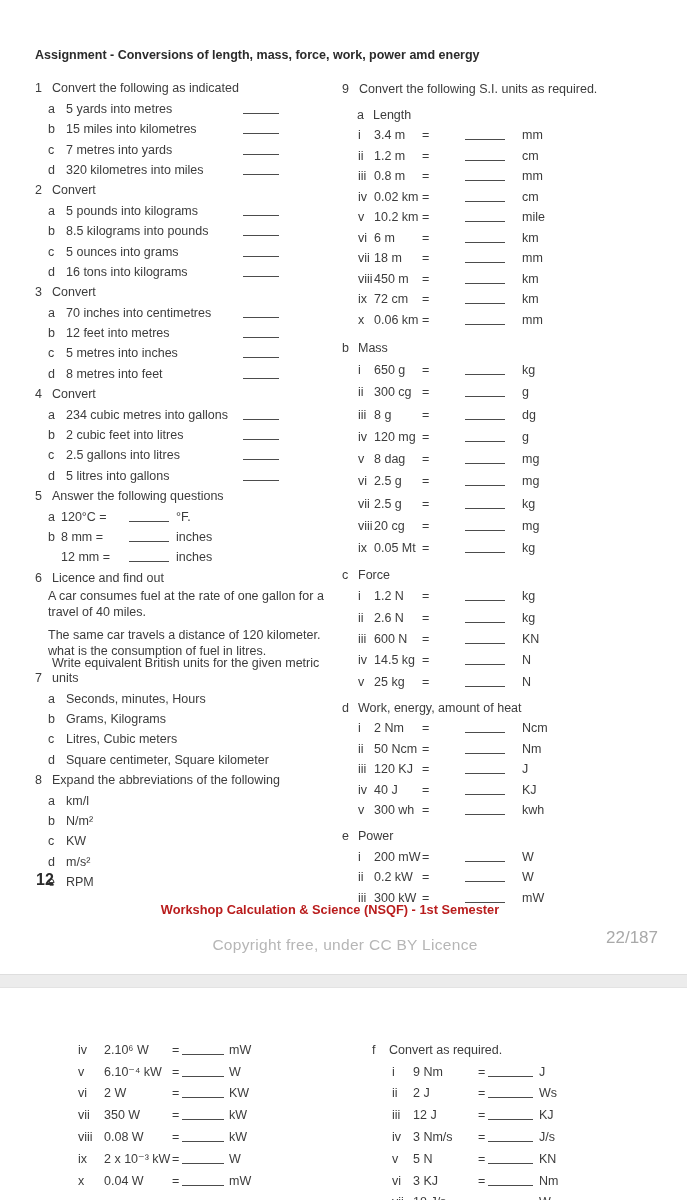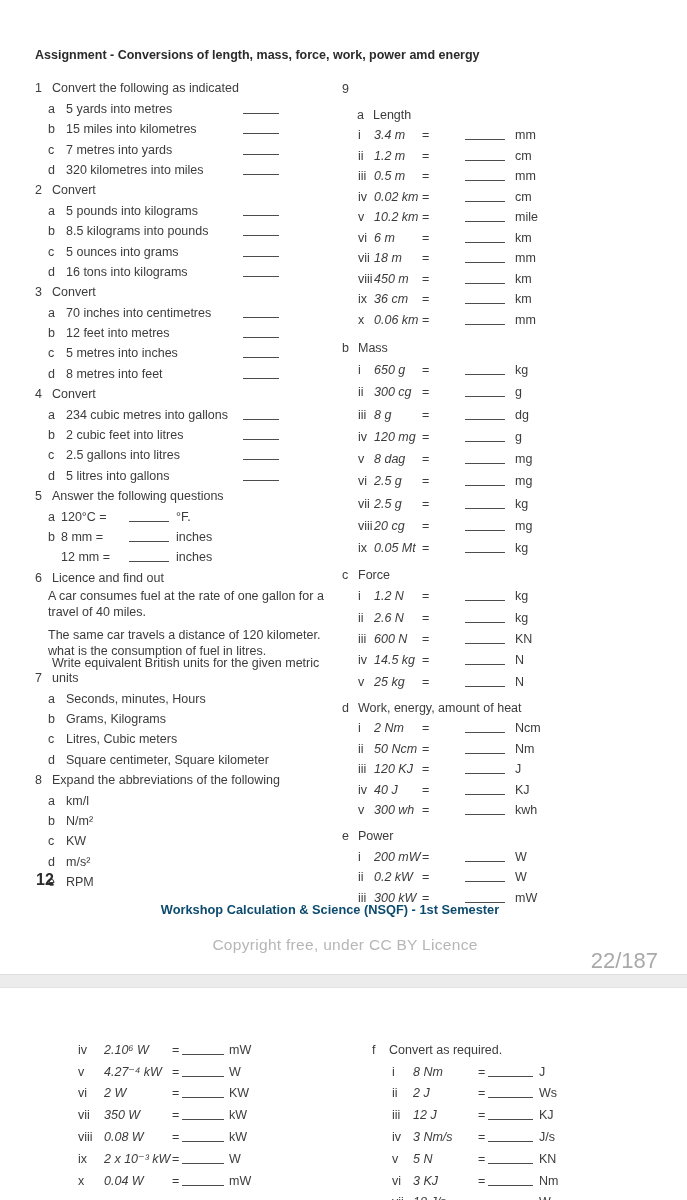--- a/index.html
+++ b/index.html
@@ -29,35 +29,35 @@
   .item.equation-rows .unit { margin-left:7px; }
 
   .q6-para { margin:2px 0 7px 13px; width:284px; font-size:12.5px; line-height:16px; color:#3c3c3c; }
 
   
   .sec-head { margin-top:5.5px; }
   .sec-head .sh-lbl { width:16px; }
   .sec-head.indent { padding-left:15px; }
   .si { padding-left:16px; }
   .si .rn  { width:16px; }
-  .si .val { width:48px;font-style:italic; }
+  .si .val { width:48px; }
   .si .eq  { width:43px; }
   .si .blank { width:40px; }
-  .si .unit { margin-left:10px; }
+  .si .unit { margin-left:17px; }
   .col-right .q-head { height:20.9px; }
   .s0 { height:20.5px; } .s1 { height:22.3px; } .s2 { height:21.3px; }
   .s3 { height:20.5px; } .s4 { height:20.5px; }
 
   
   .footer-num { position:absolute; left:36px; top:871px; font-size:16px; font-weight:bold; color:#2b2b2b; }
   .footer-title { position:absolute; left:0; top:902px; width:660px; text-align:center;
-    font-size:12.8px; font-weight:bold; color:#0c4a6e; }
+    font-size:12.8px; font-weight:bold; color:#b91c1c; }
   .footer-licence { position:absolute; left:0; top:936px; width:690px; text-align:center;
     font-size:15.5px; color:#b6b6b6; letter-spacing:0.3px; }
-  .page-indicator { position:absolute; right:28px; top:948px; font-size:22px; color:#a9a9a9;text-align:right; }
+  .page-indicator { position:absolute; right:28px; top:928px; font-size:17px; color:#a9a9a9;text-align:right; }
 
   .page-gap { position:absolute; left:0; top:974px; width:687px; height:14px;
     background:#ececec; border-top:1px solid #dedede; border-bottom:1px solid #e3e3e3; }
 
   
   .p2-left  { position:absolute; left:78px;  top:1036px; width:260px; }
   .p2-right { position:absolute; left:372px; top:1036px; width:290px; }
   .p2-left .row, .p2-right .row { height:21.8px; }
   .p2-left .si { padding-left:0; }
   .p2-left .rn { width:26px; }
@@ -247,20 +247,21 @@
       </div>
       <div class="row item plain-rows">
         <span class="lbl">e</span>
         <span class="txt">RPM</span>
       </div>
     </div>
 
   <div class="col-right">
     <div class="row q-head">
       <span class="num">9</span>
+      <span class="qh">Convert the following S.I. units as required.</span>
     </div>
     <div>
         <div class="row sec-head s0 indent">
           <span class="sh-lbl">a</span>
           <span class="sh-title">Length</span>
         </div>
         <div class="row si s0">
           <span class="rn">i</span>
           <span class="val">3.4 m</span>
           <span class="eq">=</span>
@@ -269,21 +270,21 @@
         </div>
         <div class="row si s0">
           <span class="rn">ii</span>
           <span class="val">1.2 m</span>
           <span class="eq">=</span>
           <span class="blank"></span>
           <span class="unit">cm</span>
         </div>
         <div class="row si s0">
           <span class="rn">iii</span>
-          <span class="val">0.5 m</span>
+          <span class="val">0.8 m</span>
           <span class="eq">=</span>
           <span class="blank"></span>
           <span class="unit">mm</span>
         </div>
         <div class="row si s0">
           <span class="rn">iv</span>
           <span class="val">0.02 km</span>
           <span class="eq">=</span>
           <span class="blank"></span>
           <span class="unit">cm</span>
@@ -311,21 +312,21 @@
         </div>
         <div class="row si s0">
           <span class="rn">viii</span>
           <span class="val">450 m</span>
           <span class="eq">=</span>
           <span class="blank"></span>
           <span class="unit">km</span>
         </div>
         <div class="row si s0">
           <span class="rn">ix</span>
-          <span class="val">36 cm</span>
+          <span class="val">72 cm</span>
           <span class="eq">=</span>
           <span class="blank"></span>
           <span class="unit">km</span>
         </div>
         <div class="row si s0">
           <span class="rn">x</span>
           <span class="val">0.06 km</span>
           <span class="eq">=</span>
           <span class="blank"></span>
           <span class="unit">mm</span>
@@ -513,21 +514,21 @@
   <div class="p2-left">
       <div class="row si ">
         <span class="rn">iv</span>
         <span class="val">2.10⁶ W</span>
         <span class="eq">=</span>
         <span class="blank"></span>
         <span class="unit">mW</span>
       </div>
       <div class="row si ">
         <span class="rn">v</span>
-        <span class="val">4.27⁻⁴ kW</span>
+        <span class="val">6.10⁻⁴ kW</span>
         <span class="eq">=</span>
         <span class="blank"></span>
         <span class="unit">W</span>
       </div>
       <div class="row si ">
         <span class="rn">vi</span>
         <span class="val">2 W</span>
         <span class="eq">=</span>
         <span class="blank"></span>
         <span class="unit">KW</span>
@@ -563,21 +564,21 @@
     </div>
 
   <div class="p2-right">
     <div class="row f-head">
       <span class="f-lbl">f</span>
       <span>Convert as required.</span>
     </div>
     <div>
         <div class="row si ">
           <span class="rn">i</span>
-          <span class="val">8 Nm</span>
+          <span class="val">9 Nm</span>
           <span class="eq">=</span>
           <span class="blank"></span>
           <span class="unit">J</span>
         </div>
         <div class="row si ">
           <span class="rn">ii</span>
           <span class="val">2 J</span>
           <span class="eq">=</span>
           <span class="blank"></span>
           <span class="unit">Ws</span>

